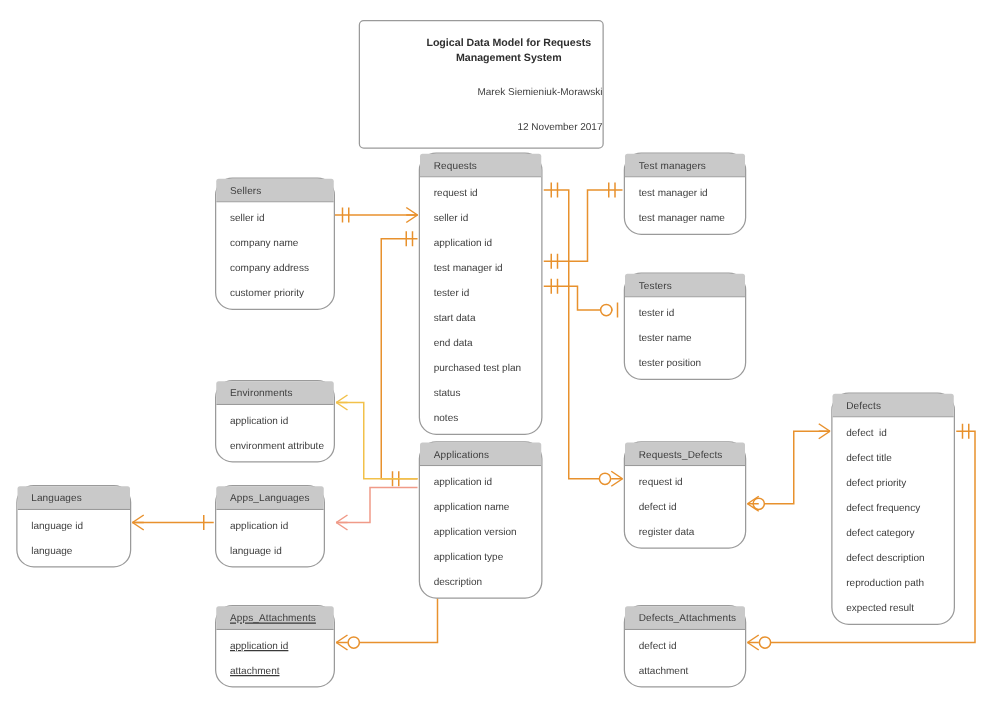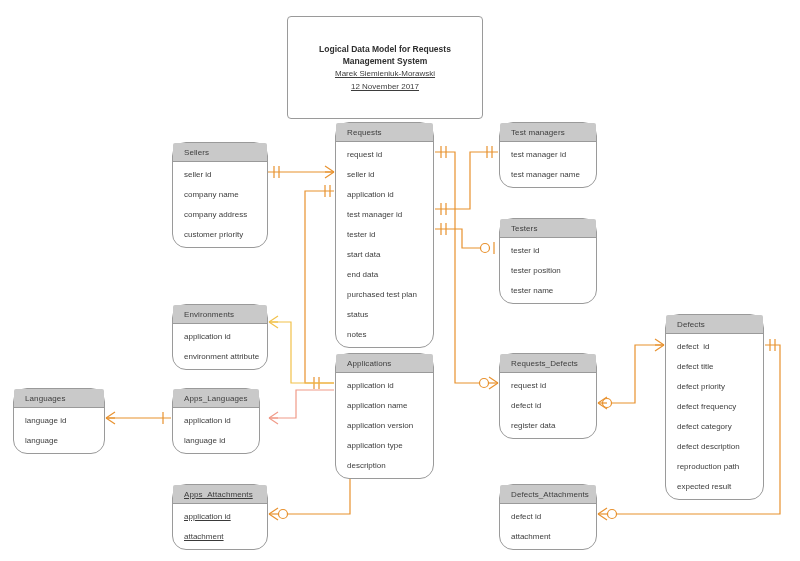--- a/index.html
+++ b/index.html
@@ -64,39 +64,38 @@
     white-space: pre;
   }
   .title-box {
     position: absolute;
     box-sizing: border-box;
     background: #ffffff;
     border: 1px solid #9a9a9a;
     border-radius: 4px;
     display: flex;
     flex-direction: column;
-    align-items: center;
+    align-items: flex-end;
     justify-content: center;
     z-index: 5;
   }
   .title-main {
     font-size: 8.5px;
     font-weight: bold;
     color: #2f2f2f;
     text-align: center;
     line-height: 12px;
     width: 150px;
   }
   .title-sub {
     font-size: 8px;
     color: #3d3d3d;
     text-align: center;
     line-height: 12px;
-    margin-top: 1px;
-    text-decoration: underline;
+    margin-top: 16px;
   }
 </style>
 </head>
 <body>
 
 <div id="canvas">
 
   <svg id="edges" viewBox="0 0 800 561" xmlns="http://www.w3.org/2000/svg">
     <g fill="none" stroke-width="1.2" stroke-linecap="butt">
 
@@ -235,22 +234,22 @@
         <div class="entity-header">Test managers</div>
         <div class="entity-body">
           <div class="attr">test manager id</div>
           <div class="attr">test manager name</div>
         </div>
       </div>
       <div class="entity" style="left: 499px; top: 218px; width: 98px;">
         <div class="entity-header">Testers</div>
         <div class="entity-body">
           <div class="attr">tester id</div>
+          <div class="attr">tester name</div>
           <div class="attr">tester position</div>
-          <div class="attr">tester name</div>
         </div>
       </div>
       <div class="entity" style="left: 172px; top: 304px; width: 96px;">
         <div class="entity-header">Environments</div>
         <div class="entity-body">
           <div class="attr">application id</div>
           <div class="attr">environment attribute</div>
         </div>
       </div>
       <div class="entity" style="left: 335px; top: 353px; width: 99px;">

